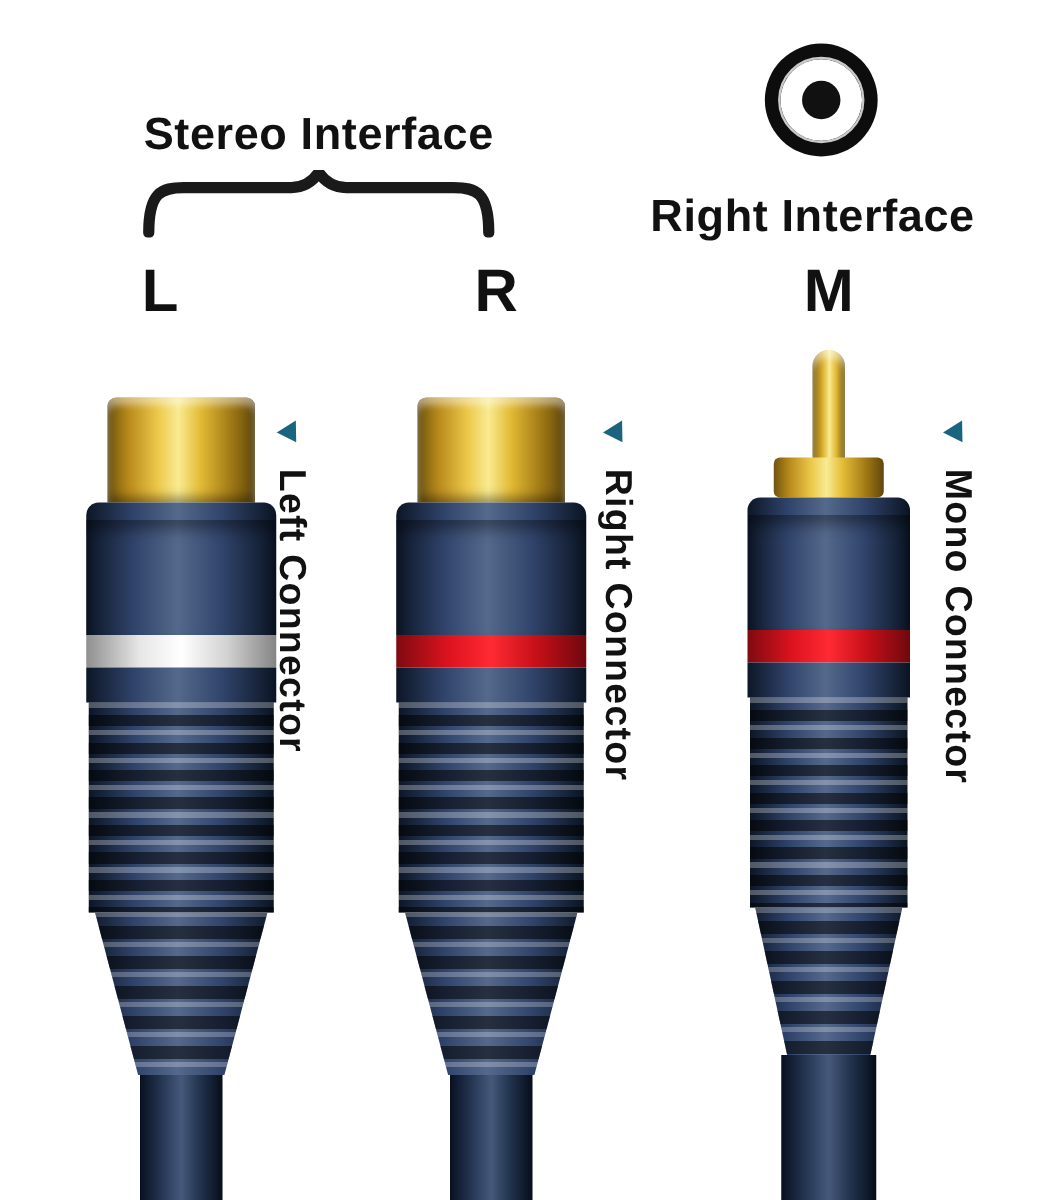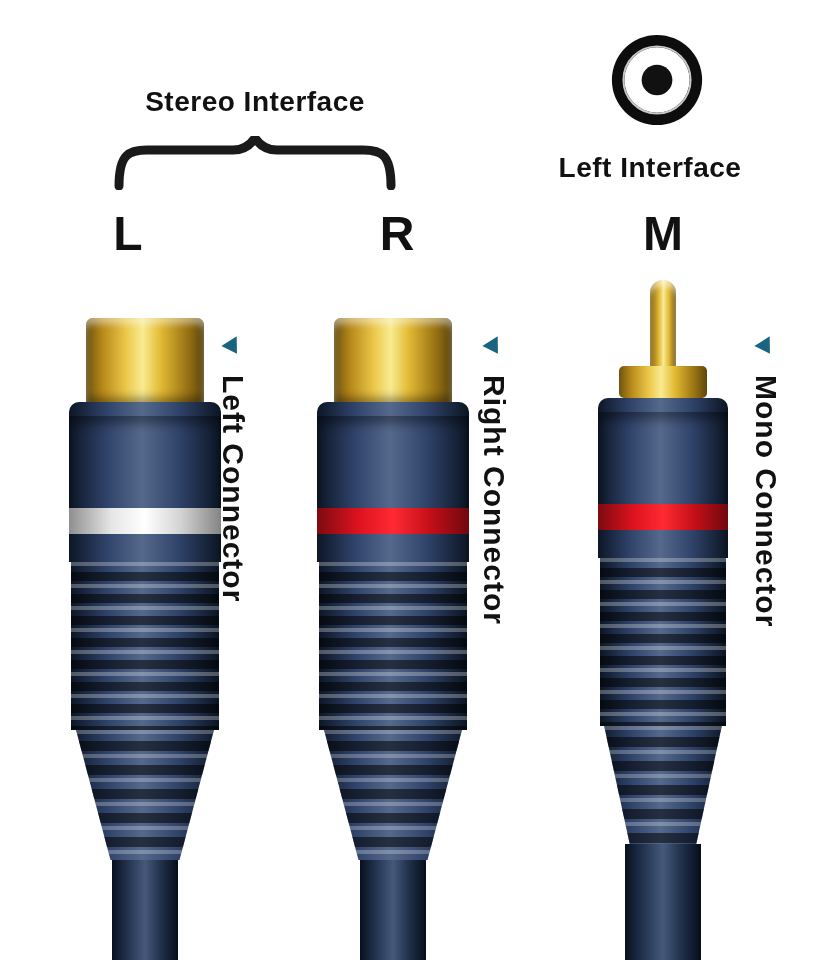--- a/index.html
+++ b/index.html
@@ -3,21 +3,21 @@
 <meta charset="utf-8">
 <style>
   html,body{margin:0;padding:0;}
   body{
     width:840px;height:960px;position:relative;background:#ffffff;overflow:hidden;
     font-family:"Liberation Sans","DejaVu Sans",sans-serif;color:#111;
   }
   .abs{position:absolute;}
 
   
-  .iface-label{font-size:28px;font-weight:700;text-align:center;letter-spacing:.5px;}
+  .iface-label{font-size:36px;font-weight:700;text-align:center;letter-spacing:.5px;}
   .channel-letter{font-size:48px;font-weight:800;text-align:center;}
 
   
   .connector{display:flex;flex-direction:column;align-items:center;}
   .gold{
     background:linear-gradient(90deg,#6e5410 0%,#b8891a 14%,#ecc84a 34%,#f9eb92 48%,#e3bb35 63%,#9c7514 85%,#5f470c 100%);
   }
   .navy{
     background:linear-gradient(90deg,#0c1626 0%,#30436a 25%,#55698c 48%,#30436a 72%,#0a1422 100%);
   }
@@ -82,21 +82,21 @@
 
 <div class="abs mono-icon" style="left:609px;top:32px;">
   <svg width="96" height="96" viewBox="0 0 100 100">
     <circle cx="50" cy="50" r="47" fill="#0d0d0d"></circle>
     <circle cx="50" cy="50" r="34" fill="#ffffff"></circle>
     <circle cx="50" cy="50" r="35" fill="none" stroke="#c9c9c9" stroke-width="2"></circle>
     <circle cx="50" cy="50" r="16" fill="#111111"></circle>
   </svg>
 </div>
 
-<div class="abs iface-label" style="left:520px;top:152px;width:260px;">Left Interface</div>
+<div class="abs iface-label" style="left:520px;top:152px;width:260px;">Right Interface</div>
 
 <div class="abs channel-letter" style="left:98px;top:206px;width:60px;">L</div>
 <div class="abs channel-letter" style="left:367px;top:206px;width:60px;">R</div>
 <div class="abs channel-letter" style="left:633px;top:206px;width:60px;">M</div>
 
 <div class="abs connector" style="left:69px;top:318px;width:152px;height:642px;">
   <div class="barrel gold"></div>
   <div class="shoulder navy"></div>
   <div class="body-upper navy"></div>
   <div class="ring white"></div>

